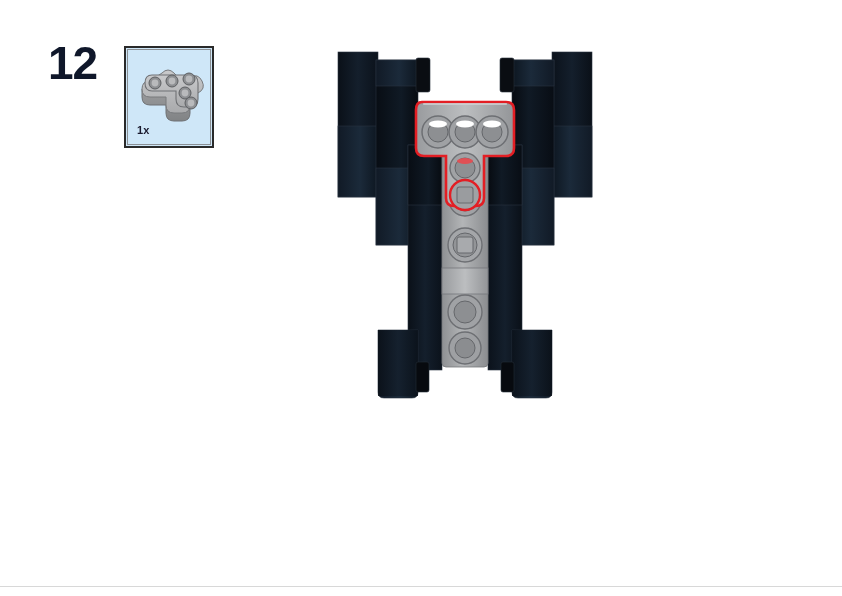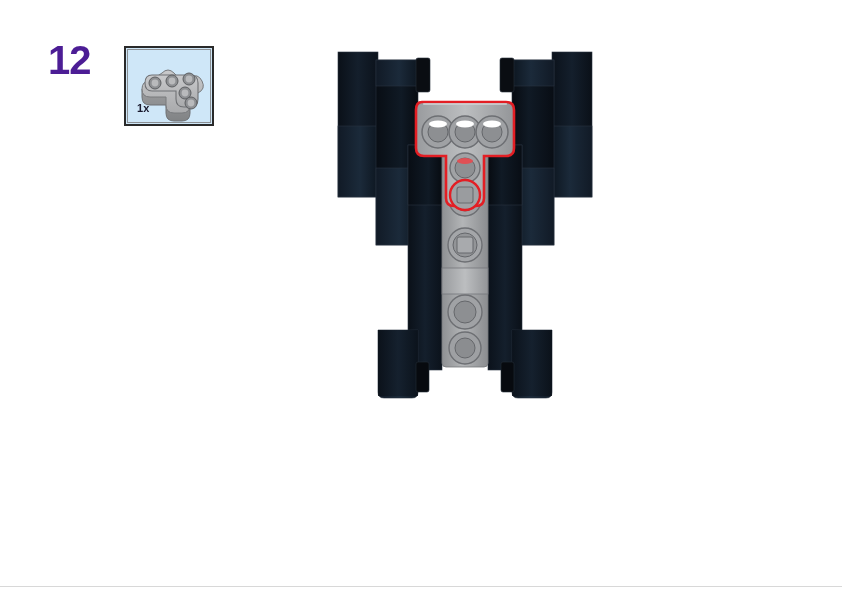--- a/index.html
+++ b/index.html
@@ -18,35 +18,35 @@
     background: #ffffff;
     overflow: hidden;
   }
 
   
   .step-number {
     position: absolute;
     left: 48px;
     top: 40px;
     font-family: "Liberation Sans", sans-serif;
-    font-size: 40px;
+    font-size: 46px;
     font-weight: bold;
-    color: #4c1d95;
+    color: #0f172a;
     letter-spacing: -1px;
     line-height: 1;
     z-index: 6;
   }
 
   
   .callout {
     position: absolute;
     left: 124px;
     top: 46px;
     width: 90px;
-    height: 80px;
+    height: 102px;
     background: #cfe7f8;
     border: 2px solid #2a2a2a;
     box-sizing: border-box;
     z-index: 6;
   }
   .callout-inner {
     position: absolute;
     inset: 1px;
     border: 1px solid #8a8f94;
     box-sizing: border-box;

